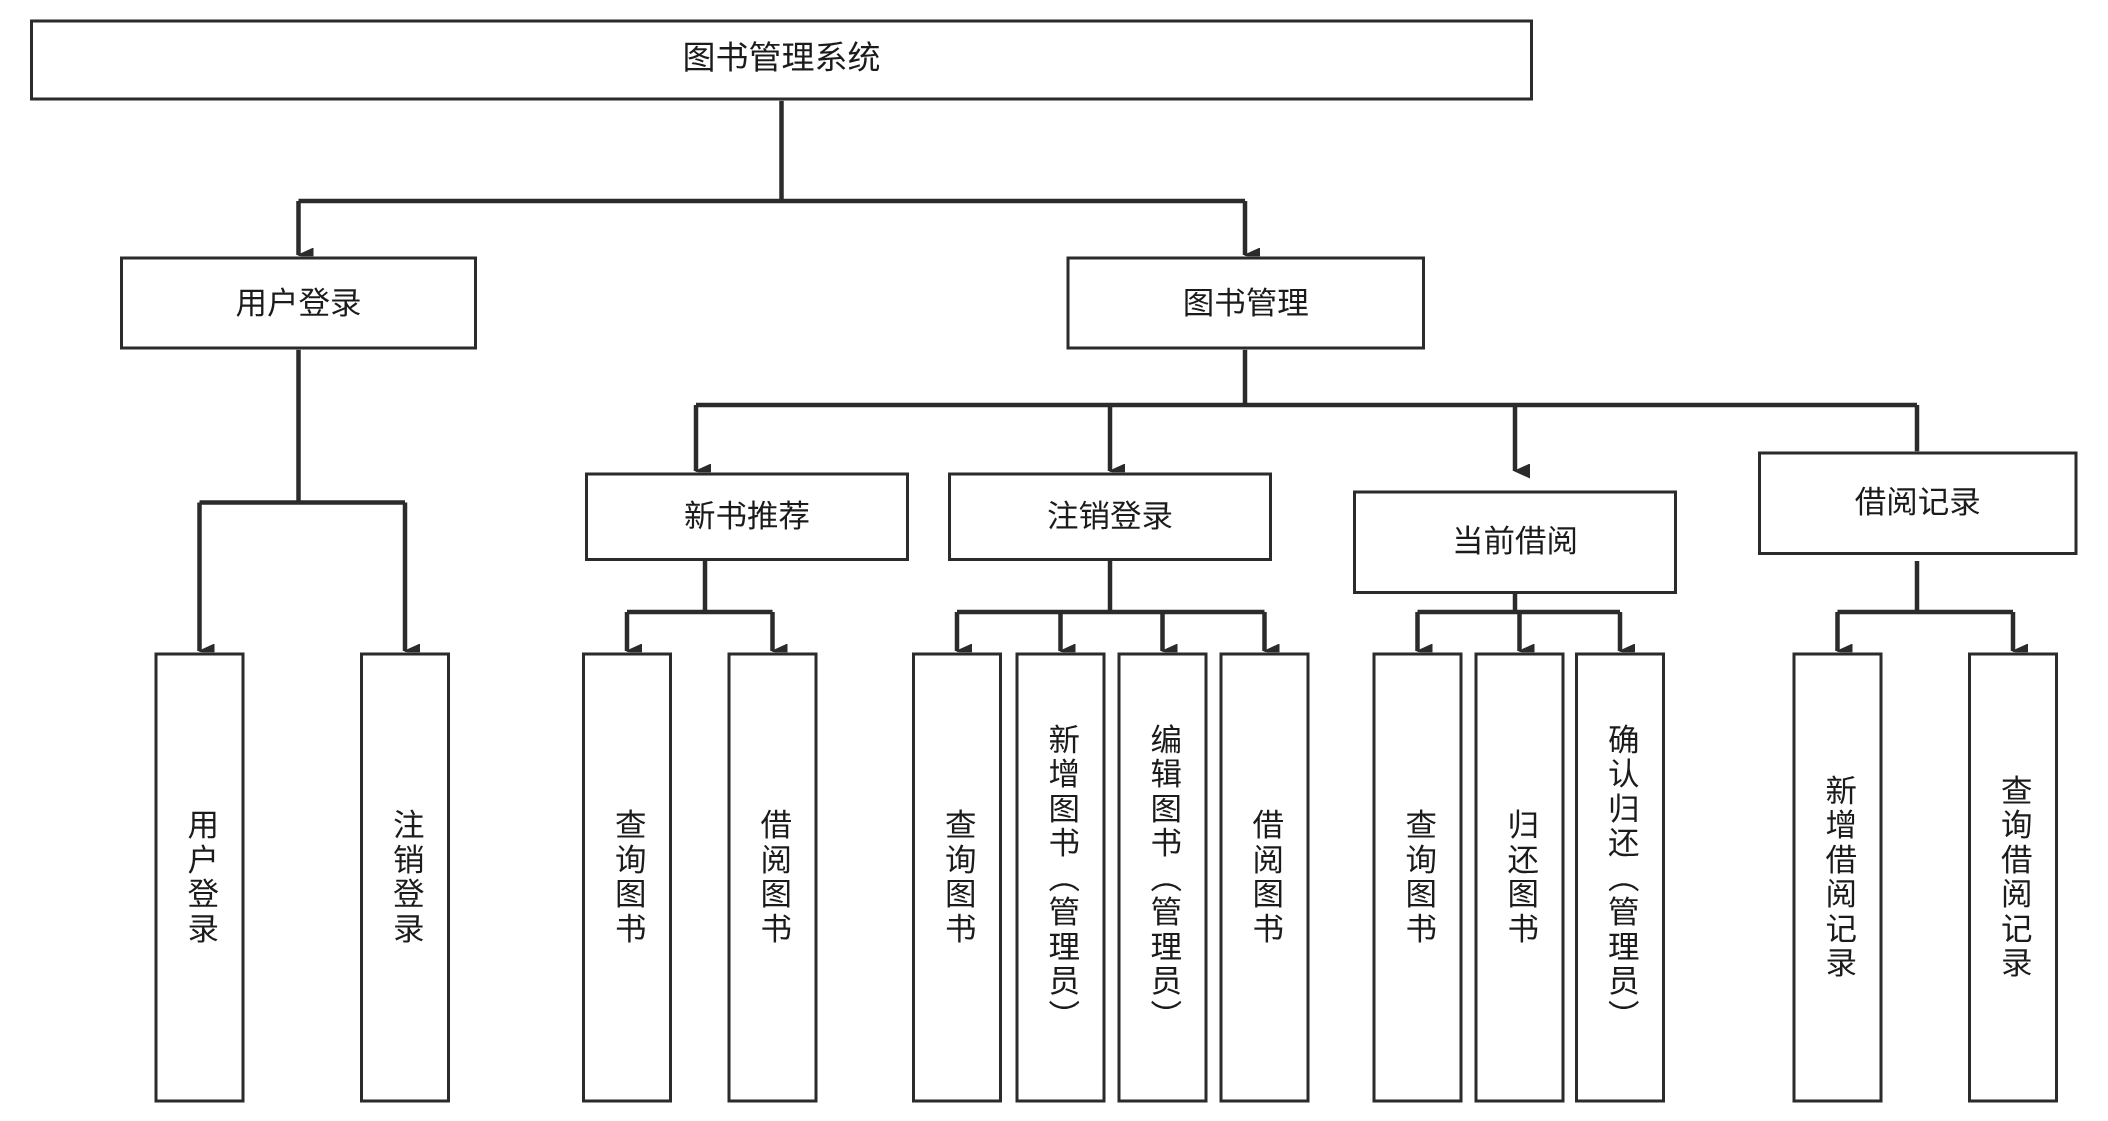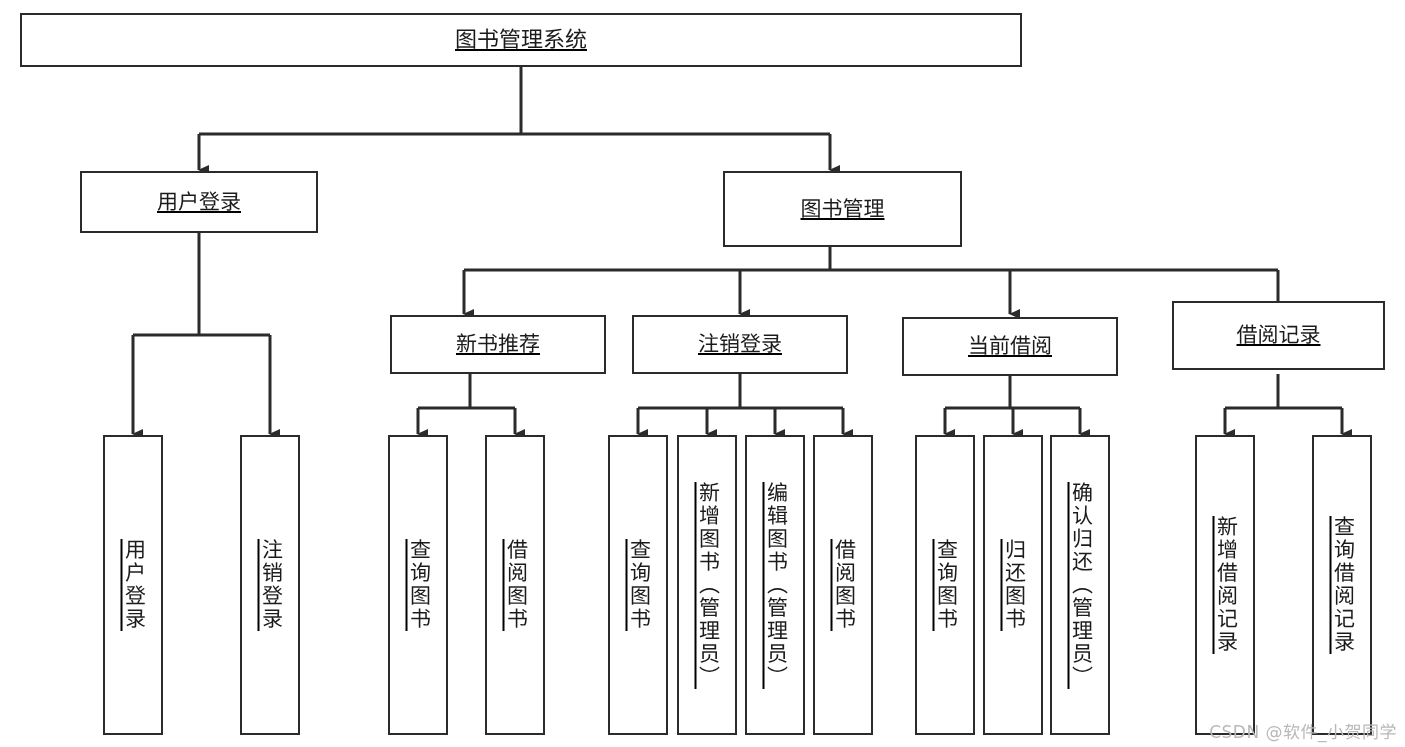--- a/index.html
+++ b/index.html
@@ -27,21 +27,20 @@
   }
   .node-box {
     position: absolute;
     box-sizing: border-box;
     background: #ffffff;
     border: 2px solid #2b2b2b;
     display: flex;
     align-items: center;
     justify-content: center;
     overflow: hidden;
-    text-decoration: underline;
   }
   .node-label {
     color: #1b1b1b;
     line-height: 1.18;
     text-align: center;
     white-space: nowrap;
   }
   .node-root .node-label {
     font-size: 22px;
   }
@@ -122,30 +121,30 @@
       </g>
   </svg>
 
   <div id="node-layer">
       <div class="node-box node-root" style="left: 20px; top: 13px; width: 1002px; height: 54px;">
         <span class="node-label">图书管理系统</span>
       </div>
       <div class="node-box node-l2" style="left: 80px; top: 171px; width: 238px; height: 62px;">
         <span class="node-label">用户登录</span>
       </div>
-      <div class="node-box node-l2" style="left: 711px; top: 171px; width: 239px; height: 76px; margin-left: 12px;">
+      <div class="node-box node-l2" style="left: 711px; top: 171px; width: 239px; height: 62px;">
         <span class="node-label">图书管理</span>
       </div>
       <div class="node-box node-l3" style="left: 362px; top: 315px; width: 216px; height: 59px; margin-left: 28px;">
         <span class="node-label">新书推荐</span>
       </div>
       <div class="node-box node-l3" style="left: 632px; top: 315px; width: 216px; height: 59px;">
         <span class="node-label">注销登录</span>
       </div>
-      <div class="node-box node-l3" style="left: 902px; top: 317px; width: 216px; height: 59px;">
+      <div class="node-box node-l3" style="left: 902px; top: 327px; width: 216px; height: 69px;">
         <span class="node-label">当前借阅</span>
       </div>
       <div class="node-box node-l3" style="left: 1172px; top: 301px; width: 213px; height: 69px;">
         <span class="node-label">借阅记录</span>
       </div>
       <div class="node-box node-leaf" style="left: 103px; top: 435px; width: 60px; height: 300px;">
         <span class="node-label">用户登录</span>
       </div>
       <div class="node-box node-leaf" style="left: 240px; top: 435px; width: 60px; height: 300px;">
         <span class="node-label">注销登录</span>
@@ -178,15 +177,14 @@
         <span class="node-label">确认归还（管理员）</span>
       </div>
       <div class="node-box node-leaf" style="left: 1195px; top: 435px; width: 60px; height: 300px;">
         <span class="node-label">新增借阅记录</span>
       </div>
       <div class="node-box node-leaf" style="left: 1312px; top: 435px; width: 60px; height: 300px;">
         <span class="node-label">查询借阅记录</span>
       </div>
     </div>
 
-  <div id="watermark">CSDN @软件_小贺同学</div>
 
 </div>
 
 </body></html>

